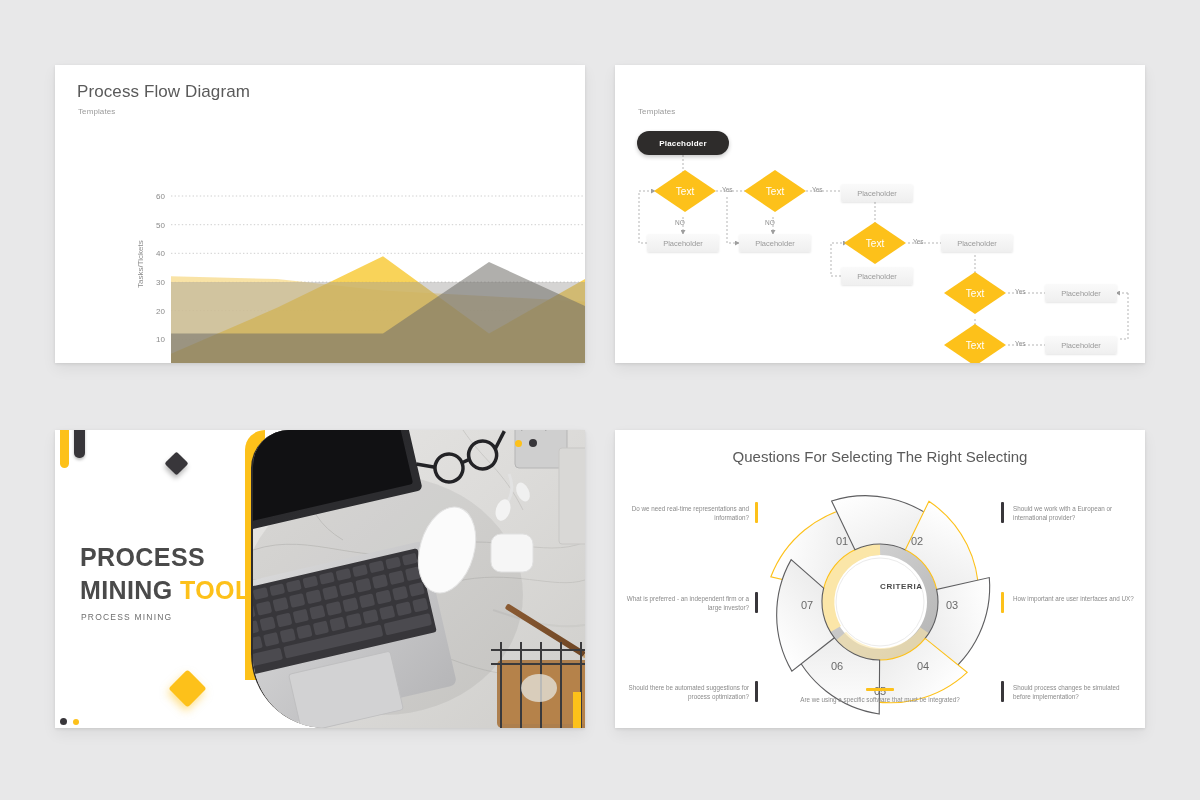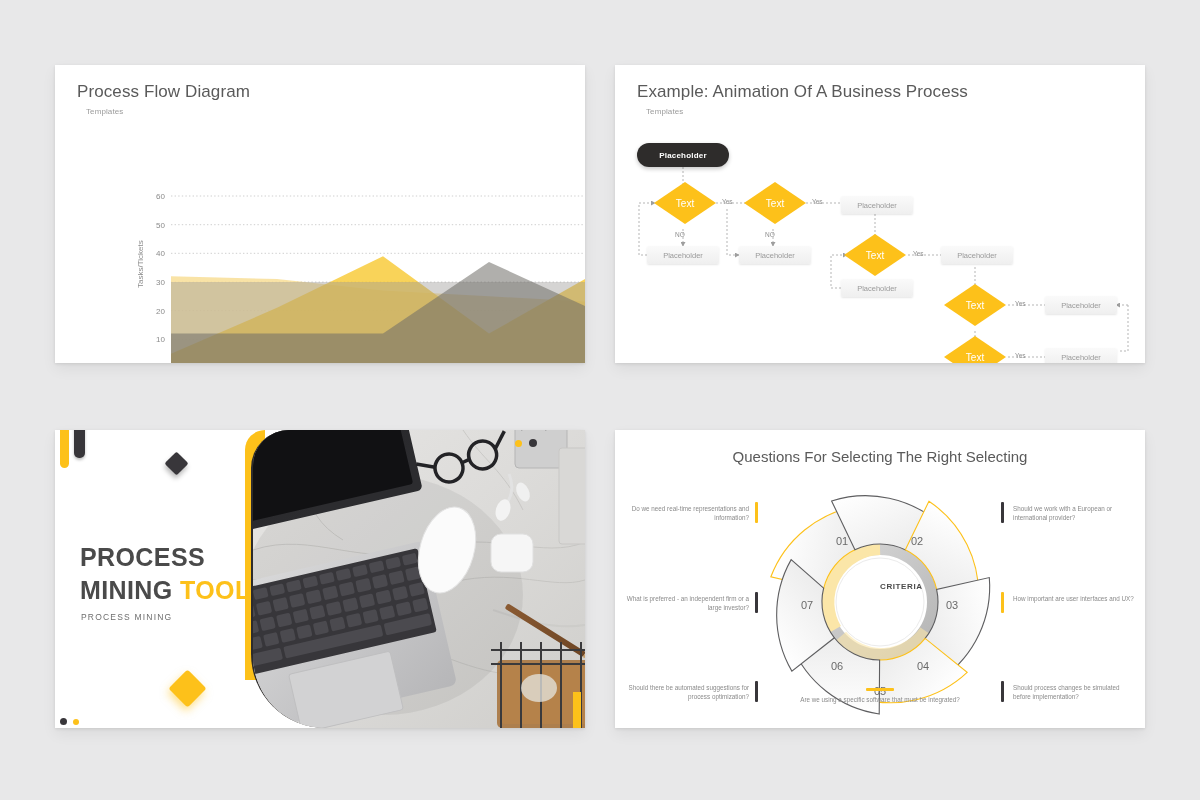--- a/index.html
+++ b/index.html
@@ -32,21 +32,20 @@
     font-weight:400;
     letter-spacing:.1px;
     white-space:nowrap;
   }
   .s-sub{
     position:absolute;
     color:#9b9b9b;
     font-size:8px;
     letter-spacing:.1px;
     white-space:nowrap;
-    margin-left:8px;
   }
 
   
   #slide1 .s-title{left:22px;top:17px;}
   #slide1 .s-sub{left:23px;top:42px;}
   .chart-wrap{position:absolute;left:0;top:55px;width:530px;height:243px;}
   .chart-svg{position:absolute;left:0;top:0;}
   .ytick{
     position:absolute;right:0;width:26px;text-align:right;
     font-size:8px;color:#8b8b8b;transform:translateY(-4px);
@@ -55,21 +54,21 @@
   .ylabel{
     position:absolute;left:81px;top:168px;
     font-size:8px;color:#8b8b8b;
     transform:rotate(-90deg);transform-origin:0 0;
     white-space:nowrap;
   }
 
   
   #slide2 .s-title{left:22px;top:17px;}
   #slide2 .s-sub{left:23px;top:42px;}
-  .flow{position:absolute;left:0;top:16px;width:530px;height:384px;}
+  .flow{position:absolute;left:0;top:4px;width:530px;height:384px;}
   .fl-svg{position:absolute;left:0;top:0;}
   .node{position:absolute;display:flex;align-items:center;justify-content:center;}
   .n-pill{
     background:#2e2c2b;color:#fff;border-radius:20px;
     font-size:8px;font-weight:bold;letter-spacing:.2px;
     box-shadow:0 2px 4px rgba(0,0,0,.22);
   }
   .n-box{
     background:linear-gradient(#fafafa,#efefef);
     color:#9a9a9a;font-size:7.5px;
@@ -177,21 +176,20 @@
 
         <polygon fill="#9a9896" fill-opacity="0.42" points="116,162 222,162 328,162 434,162 540,162 540,248 116,248"></polygon>
 
         <polygon fill="#6f6d68" fill-opacity="0.55" points="116,213.6 222,213.6 328,213.6 434,141.9 540,190.7 540,248 116,248"></polygon>
       </svg>
 
     </div>
   </div>
 
   <div class="slide" id="slide2">
-    <div class="s-title">Example: Animation Of A Business Process</div>
     <div class="s-sub">Templates</div>
 
     <div class="flow">
       <svg class="fl-svg" width="530" height="298">
         <defs>
           <marker id="ar" markerWidth="5" markerHeight="5" refX="4" refY="2.5" orient="auto">
             <path d="M0,0 L4.5,2.5 L0,5 z" fill="#9e9e9e"></path>
           </marker>
         </defs>
         <g stroke="#b5b5b5" stroke-width="1" stroke-dasharray="2 2" fill="none" marker-end="url(#ar)">

